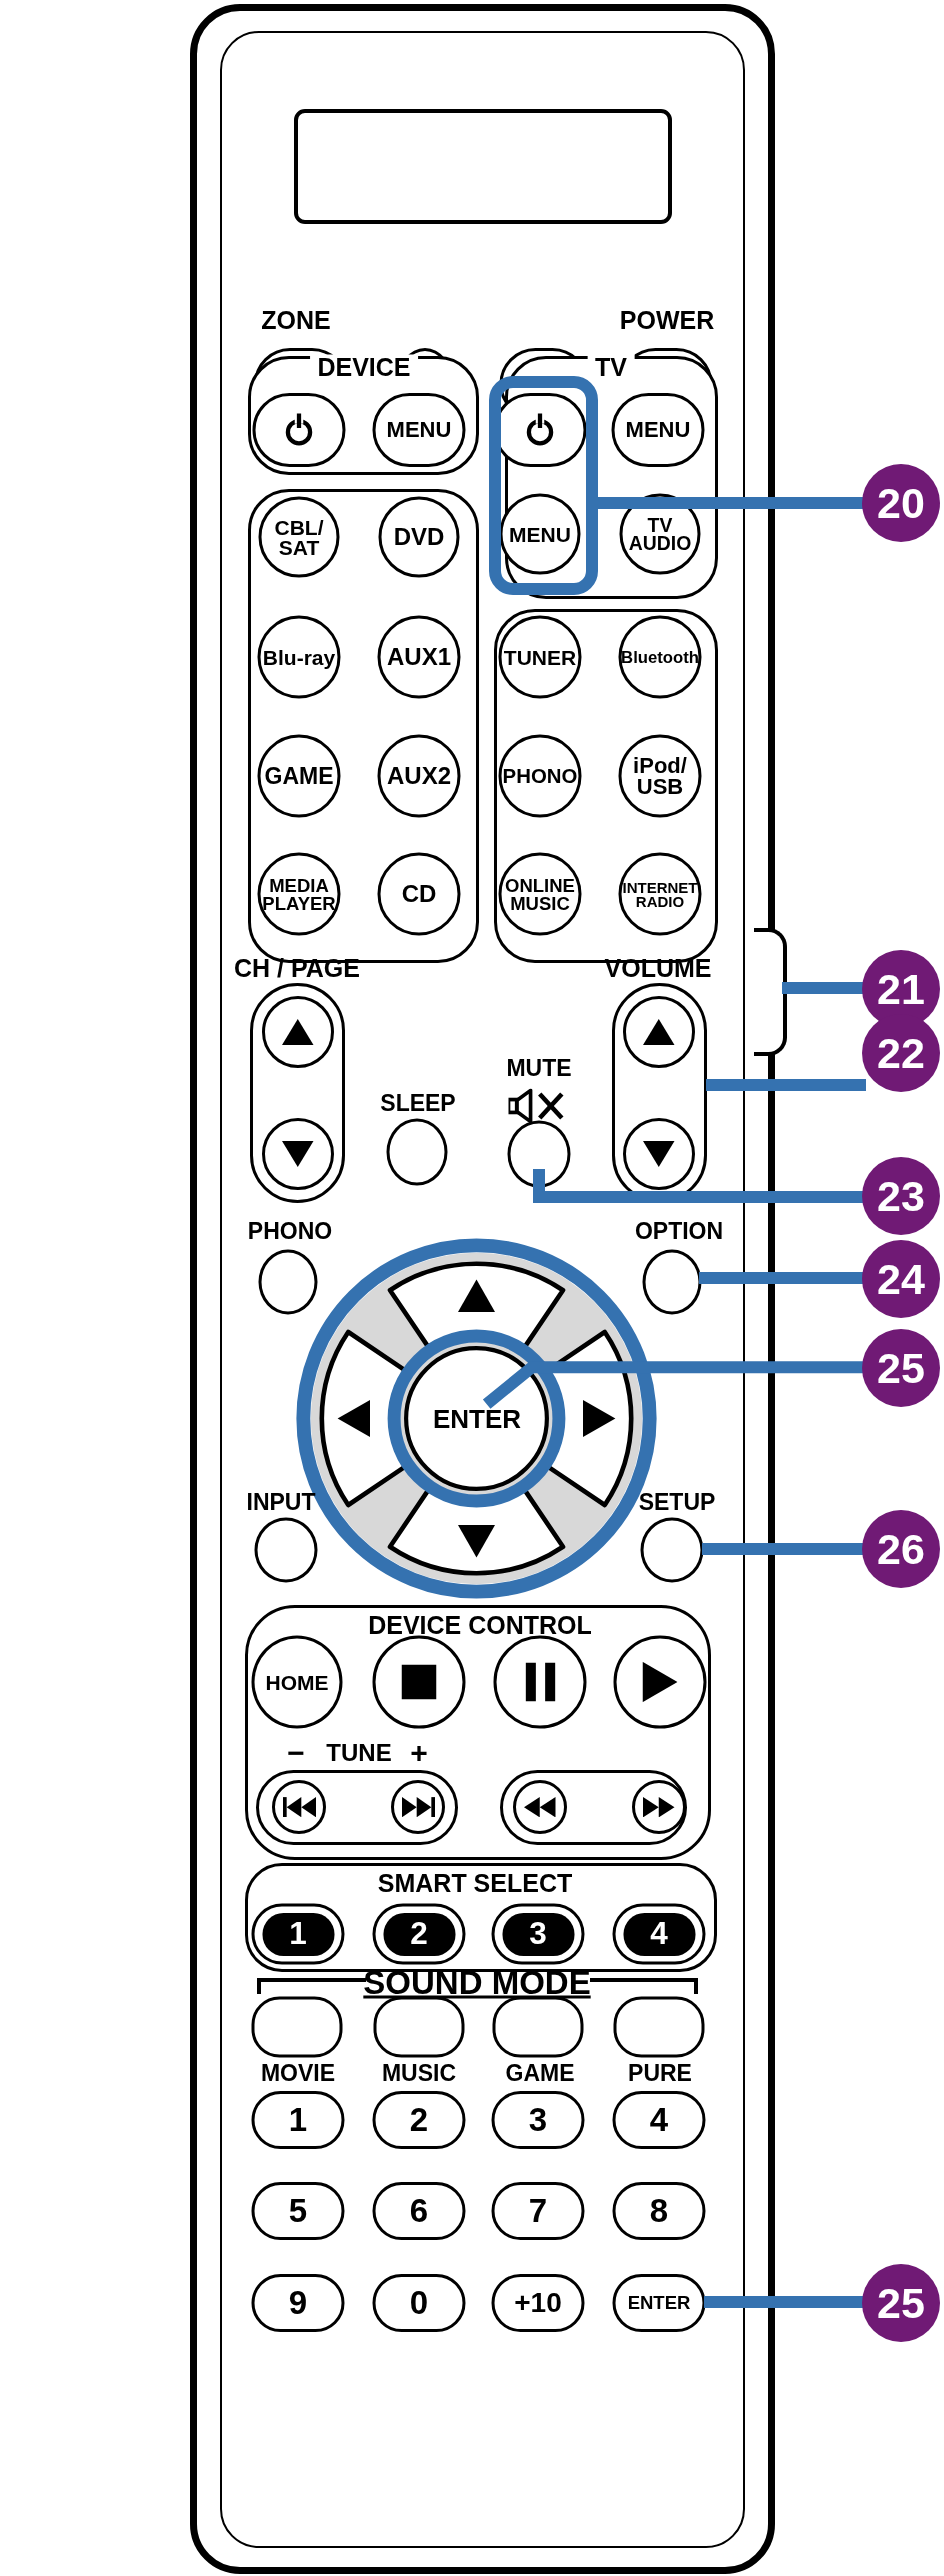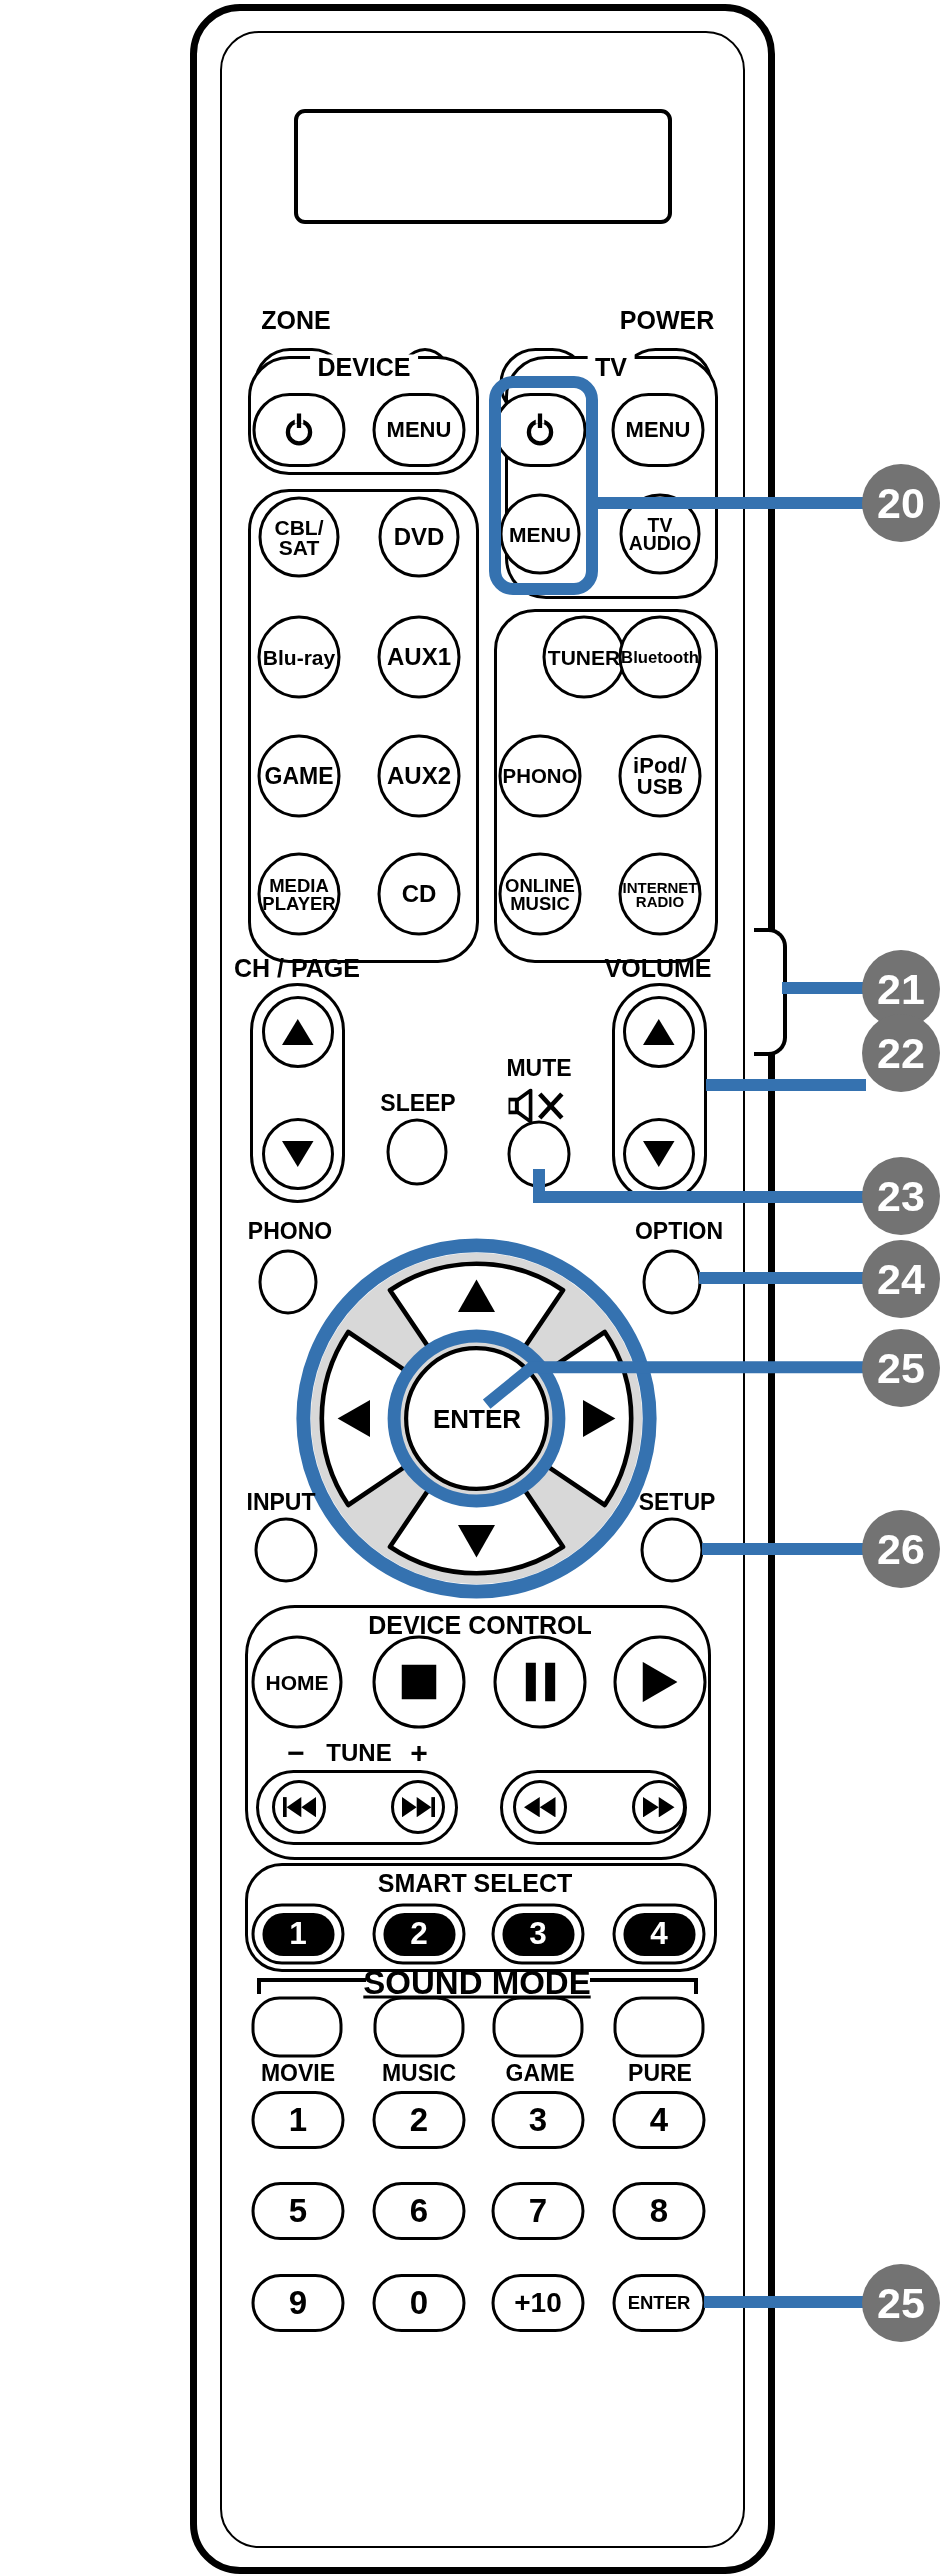--- a/index.html
+++ b/index.html
@@ -15,21 +15,21 @@
   .display{left:294px;top:109px;width:378px;height:115px;
     border:4.6px solid #000;border-radius:11px;box-sizing:border-box;background:#fff;}
   .gbox{border:3.7px solid #000;box-sizing:border-box;border-radius:41px;background:#fff;}
   .pill{border:3.7px solid #000;box-sizing:border-box;border-radius:925px;background:#fff;
         font-weight:700;color:#000;line-height:0.95;white-space:pre-line;}
   .circ{border:3.7px solid #000;box-sizing:border-box;border-radius:50%;background:#fff;
         font-weight:700;color:#000;line-height:0.92;white-space:pre-line;}
   .lbl{font-weight:700;color:#000;white-space:pre;line-height:1;}
   .capbg{background:#fff;padding:0 7.4px;}
   .leader{position:absolute;height:12px;}
-  .callout{position:absolute;width:78px;height:78px;border-radius:50%;background:#737373;
+  .callout{position:absolute;width:78px;height:78px;border-radius:50%;background:#701a75;
            color:#fff;font-weight:700;font-size:43px;display:flex;align-items:center;
            justify-content:center;}
   .tick{position:absolute;background:#000;}
   svg{display:block;}
 </style>
 </head>
 <body>
 
 <div id="stage">
 
@@ -89,21 +89,21 @@
 SAT</div>
   <div class="ctr circ" style="left:419px;top:537px;width:81px;height:81px;font-size:24px;">DVD</div>
   <div class="ctr circ" style="left:299px;top:657px;width:83px;height:83px;font-size:21px;">Blu-ray</div>
   <div class="ctr circ" style="left:419px;top:657px;width:83px;height:83px;font-size:24px;">AUX1</div>
   <div class="ctr circ" style="left:299px;top:776px;width:83px;height:83px;font-size:23px;">GAME</div>
   <div class="ctr circ" style="left:419px;top:776px;width:83px;height:83px;font-size:24px;">AUX2</div>
   <div class="ctr circ" style="left:299px;top:894px;width:83px;height:83px;font-size:18.5px;">MEDIA
 PLAYER</div>
   <div class="ctr circ" style="left:419px;top:894px;width:83px;height:83px;font-size:24px;">CD</div>
 
-  <div class="ctr circ" style="left:540px;top:657px;width:83px;height:83px;font-size:21px;margin-left:44px;">TUNER</div>
+  <div class="ctr circ" style="left:540px;top:657px;width:83px;height:83px;font-size:21px;">TUNER</div>
   <div class="ctr circ" style="left:660px;top:657px;width:83px;height:83px;font-size:16.7px;">Bluetooth</div>
   <div class="ctr circ" style="left:540px;top:776px;width:83px;height:83px;font-size:20.4px;">PHONO</div>
   <div class="ctr circ" style="left:660px;top:776px;width:83px;height:83px;font-size:22px;">iPod/
 USB</div>
   <div class="ctr circ" style="left:540px;top:894px;width:83px;height:83px;font-size:18.5px;">ONLINE
 MUSIC</div>
   <div class="ctr circ" style="left:660px;top:894px;width:83px;height:83px;font-size:15px;">INTERNET
 RADIO</div>
 
   <div class="ctr lbl" style="left:297px;top:968px;font-size:25px;">CH / PAGE</div>

